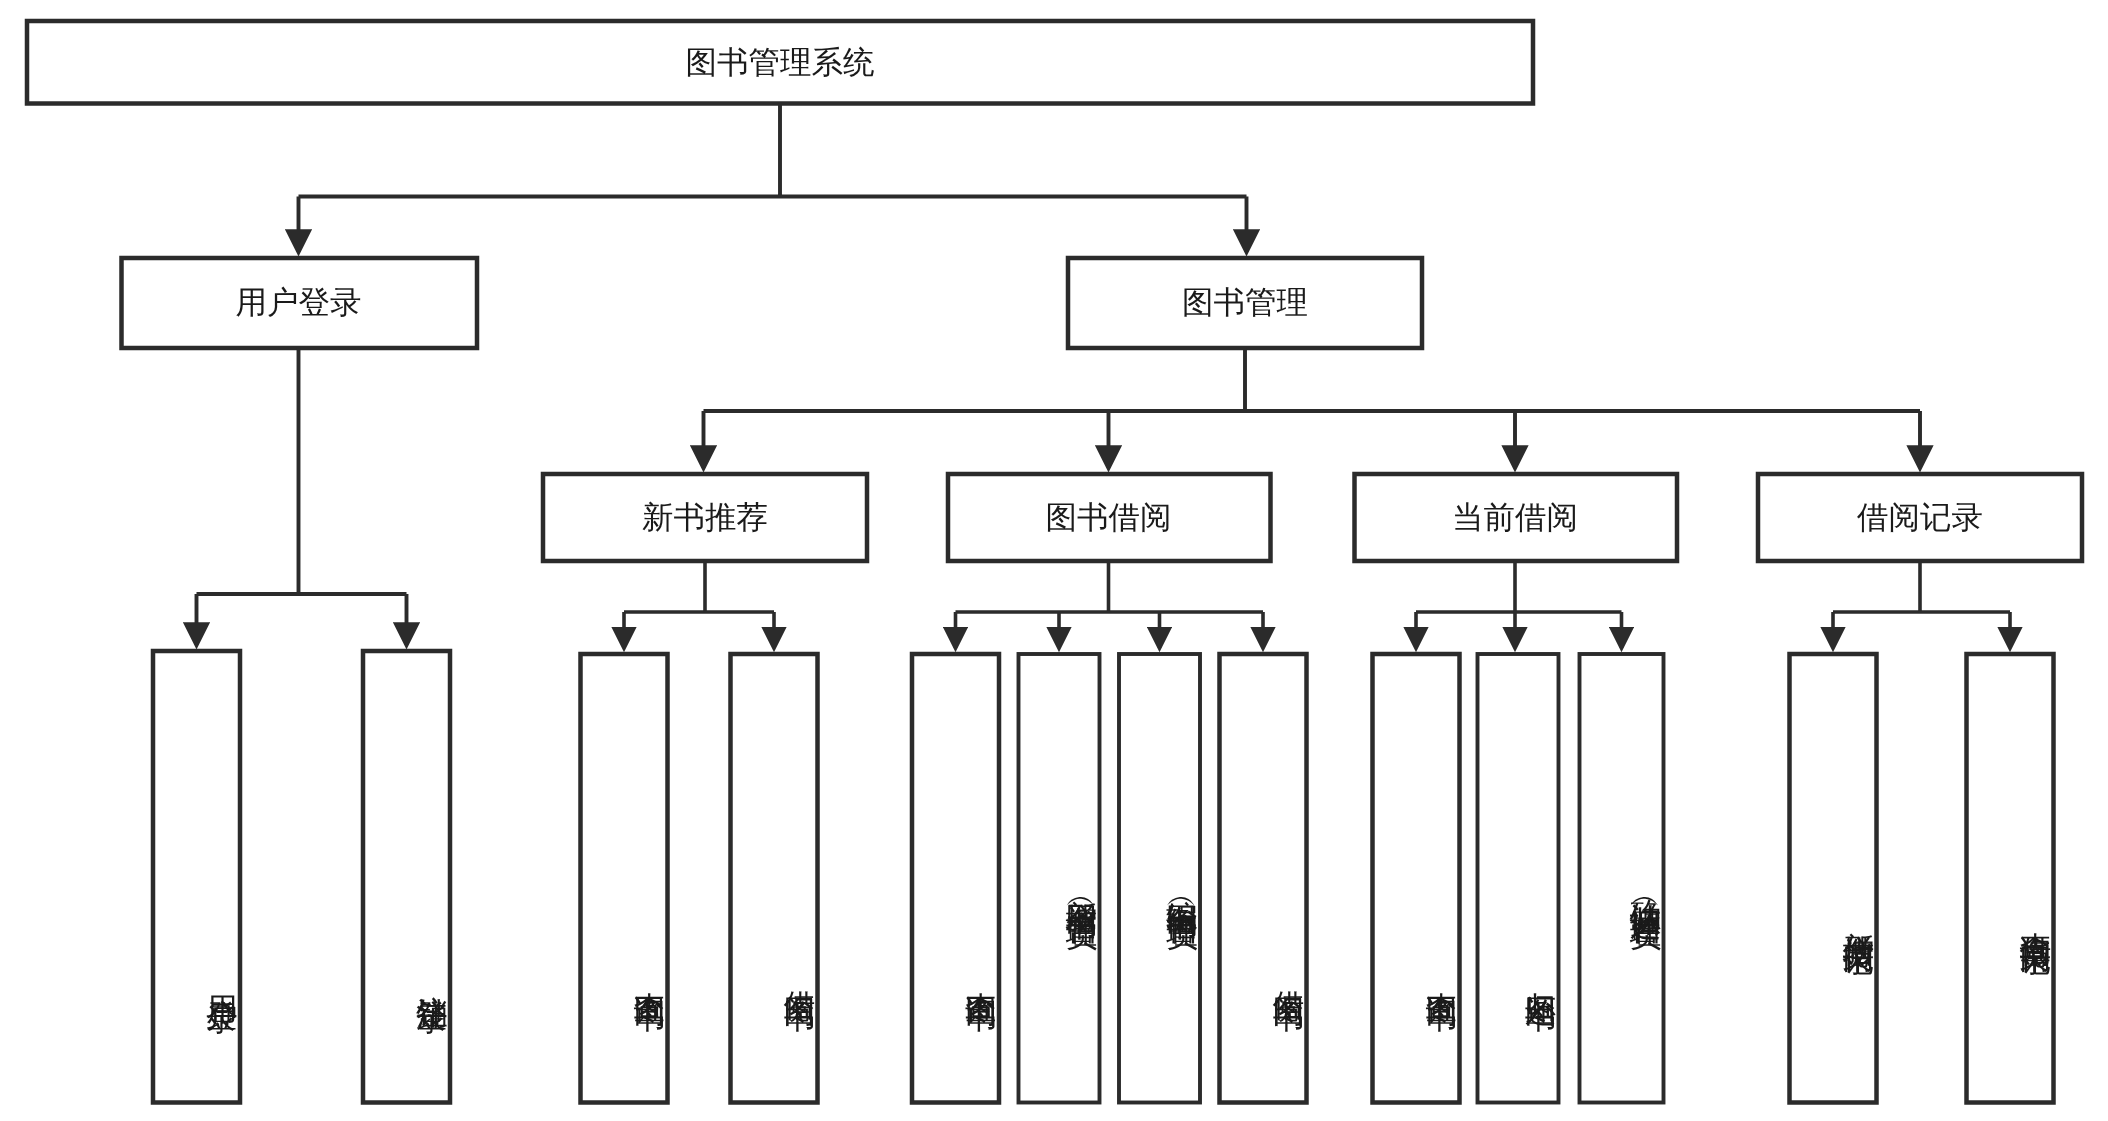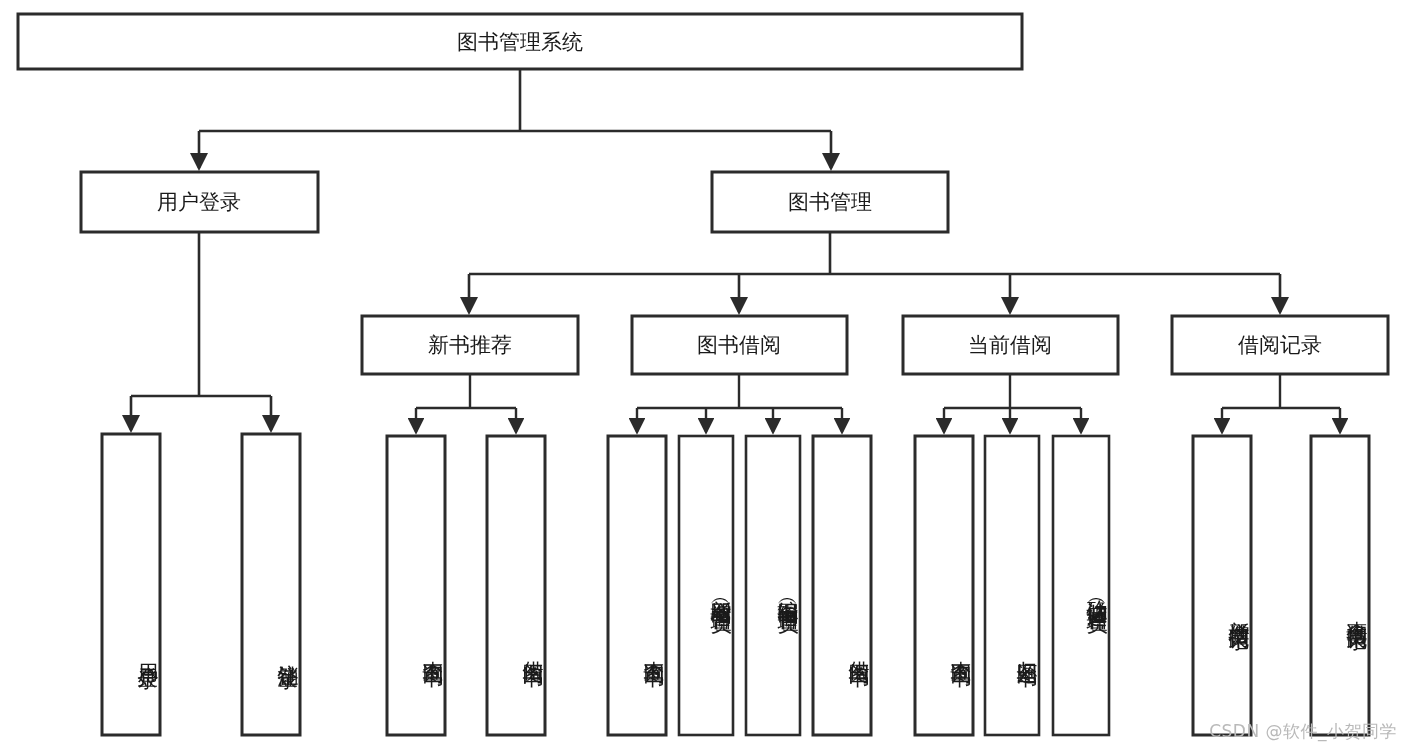--- a/index.html
+++ b/index.html
@@ -179,15 +179,14 @@
   <div class="leaf-label-wrap" style="left:746px; top:436px; width:54px; height:299px; padding-top:6px;">编辑图书（管理员）</div>
   <div class="leaf-label-wrap" style="left:813px; top:436px; width:58px; height:299px; padding-top:62px;">借阅图书</div>
 
   <div class="leaf-label-wrap" style="left:915px; top:436px; width:58px; height:299px; padding-top:62px;">查询图书</div>
   <div class="leaf-label-wrap" style="left:985px; top:436px; width:54px; height:299px; padding-top:62px;">归还图书</div>
   <div class="leaf-label-wrap" style="left:1053px; top:436px; width:56px; height:299px; padding-top:6px;">确认归还（管理员）</div>
 
   <div class="leaf-label-wrap" style="left:1193px; top:436px; width:58px; height:299px; padding-top:24px;">新增借阅记录</div>
   <div class="leaf-label-wrap" style="left:1311px; top:436px; width:58px; height:299px; padding-top:24px;">查询借阅记录</div>
 
-  <div class="watermark">CSDN @软件_小贺同学</div>
 
 </div>
 
 </body></html>

